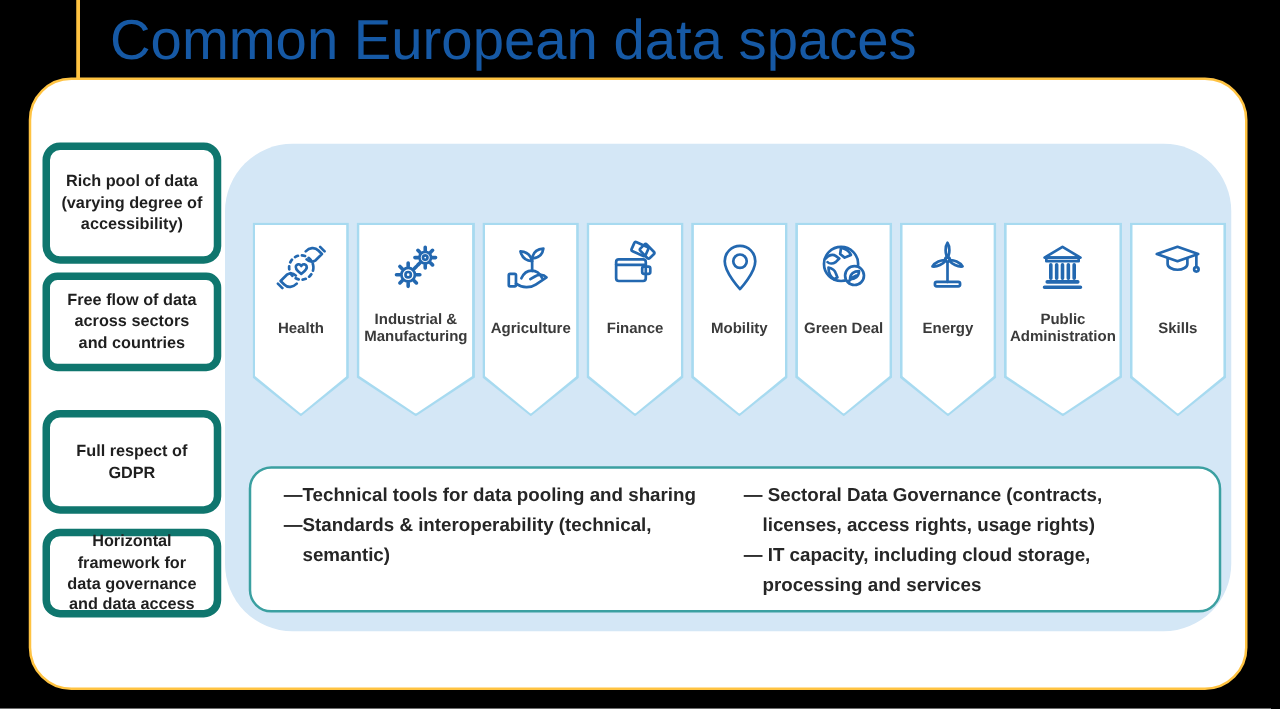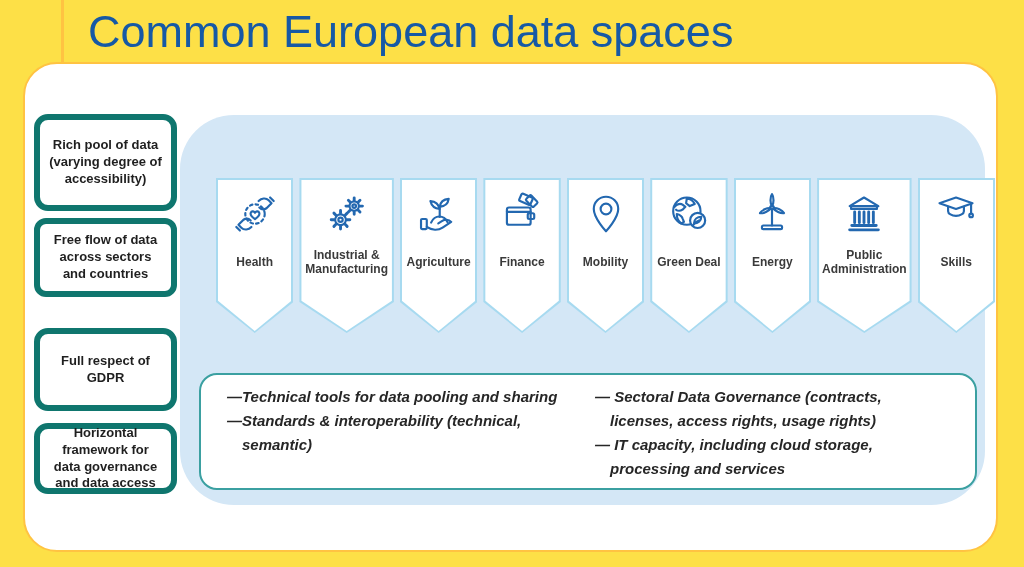--- a/index.html
+++ b/index.html
@@ -1,45 +1,45 @@
 <!DOCTYPE html>
 <html><head>
 <meta charset="utf-8">
 <style>
   html,body{margin:0;padding:0;background:#fff;}
   .stage{position:relative;width:1024px;height:567px;overflow:hidden;
-         font-family:"Liberation Sans", sans-serif;background:#fde047;}
+         font-family:"Liberation Sans", sans-serif;background:#000000;}
   .title-tick{position:absolute;left:61px;top:0;width:3px;height:63px;background:#FFC342;}
   .page-title{position:absolute;left:88px;top:8px;margin:0;font-size:45px;line-height:48px;
          font-weight:400;color:#1659A5;white-space:nowrap;}
   .outer-frame{position:absolute;left:23px;top:62px;width:975px;height:490px;
          box-sizing:border-box;border:2.5px solid #FFC342;border-radius:34px;background:#fff;}
   .side-box{position:absolute;left:34px;width:143px;box-sizing:border-box;background:#fff;
          border:6px solid #0f766e;border-radius:14px;display:flex;align-items:center;justify-content:center;
          text-align:center;padding:4px 8px;font-size:13px;font-weight:600;color:#1f1f1f;line-height:1.3;}
   .side-box.b1{top:114px;height:97px;}
   .side-box.b2{top:218px;height:79px;border-radius:12px;}
   .side-box.b3{top:328px;height:83px;text-align:center;}
   .side-box.b4{top:423px;height:71px;}
   .panel{position:absolute;left:180px;top:115px;width:805px;height:390px;
          background:#D4E7F6;border-radius:54px;}
-  .pennants{position:absolute;left:36px;top:63px;width:779px;height:155px;display:flex;gap:6px;}
+  .pennants{position:absolute;left:22px;top:63px;width:779px;height:155px;display:flex;gap:6px;}
   .pennant{flex:1;position:relative;background:#A7DAF0;
          clip-path:polygon(0 0,100% 0,100% 80%,50% 100%,0 80%);}
   .pennant.wide{flex:1.22;}
   .pennant-inner{position:absolute;inset:2px;background:#fff;
          clip-path:polygon(0 0,100% 0,100% 80%,50% 100%,0 80%);}
   .pennant-content{position:absolute;inset:0;display:flex;flex-direction:column;align-items:center;
          padding-top:13px;box-sizing:border-box;}
   .pennant-content svg{width:46px;height:46px;flex:none;}
   .pennant-label{margin-top:2px;width:96%;height:46px;display:flex;align-items:center;justify-content:center;
          text-align:center;font-size:12px;font-weight:600;color:#3a3a3a;line-height:1.2;}
   .features{position:absolute;left:19px;top:258px;width:778px;height:117px;box-sizing:border-box;
          background:#fff;border:2px solid #3BA0A1;border-radius:18px;
-         display:flex;padding:10px 0 0 26px;font-style:italic;}
+         display:flex;padding:10px 0 0 26px;}
   .feat-col{width:368px;}
   .feat-col.right{width:330px;}
   .feat-item{font-size:15px;font-weight:600;color:#262626;line-height:24px;
          padding-left:15px;text-indent:-15px;}
   svg.icon{fill:none;stroke:#2368B0;stroke-width:3;stroke-linecap:round;stroke-linejoin:round;}
 </style>
 </head>
 <body>
 
 <div class="stage">

